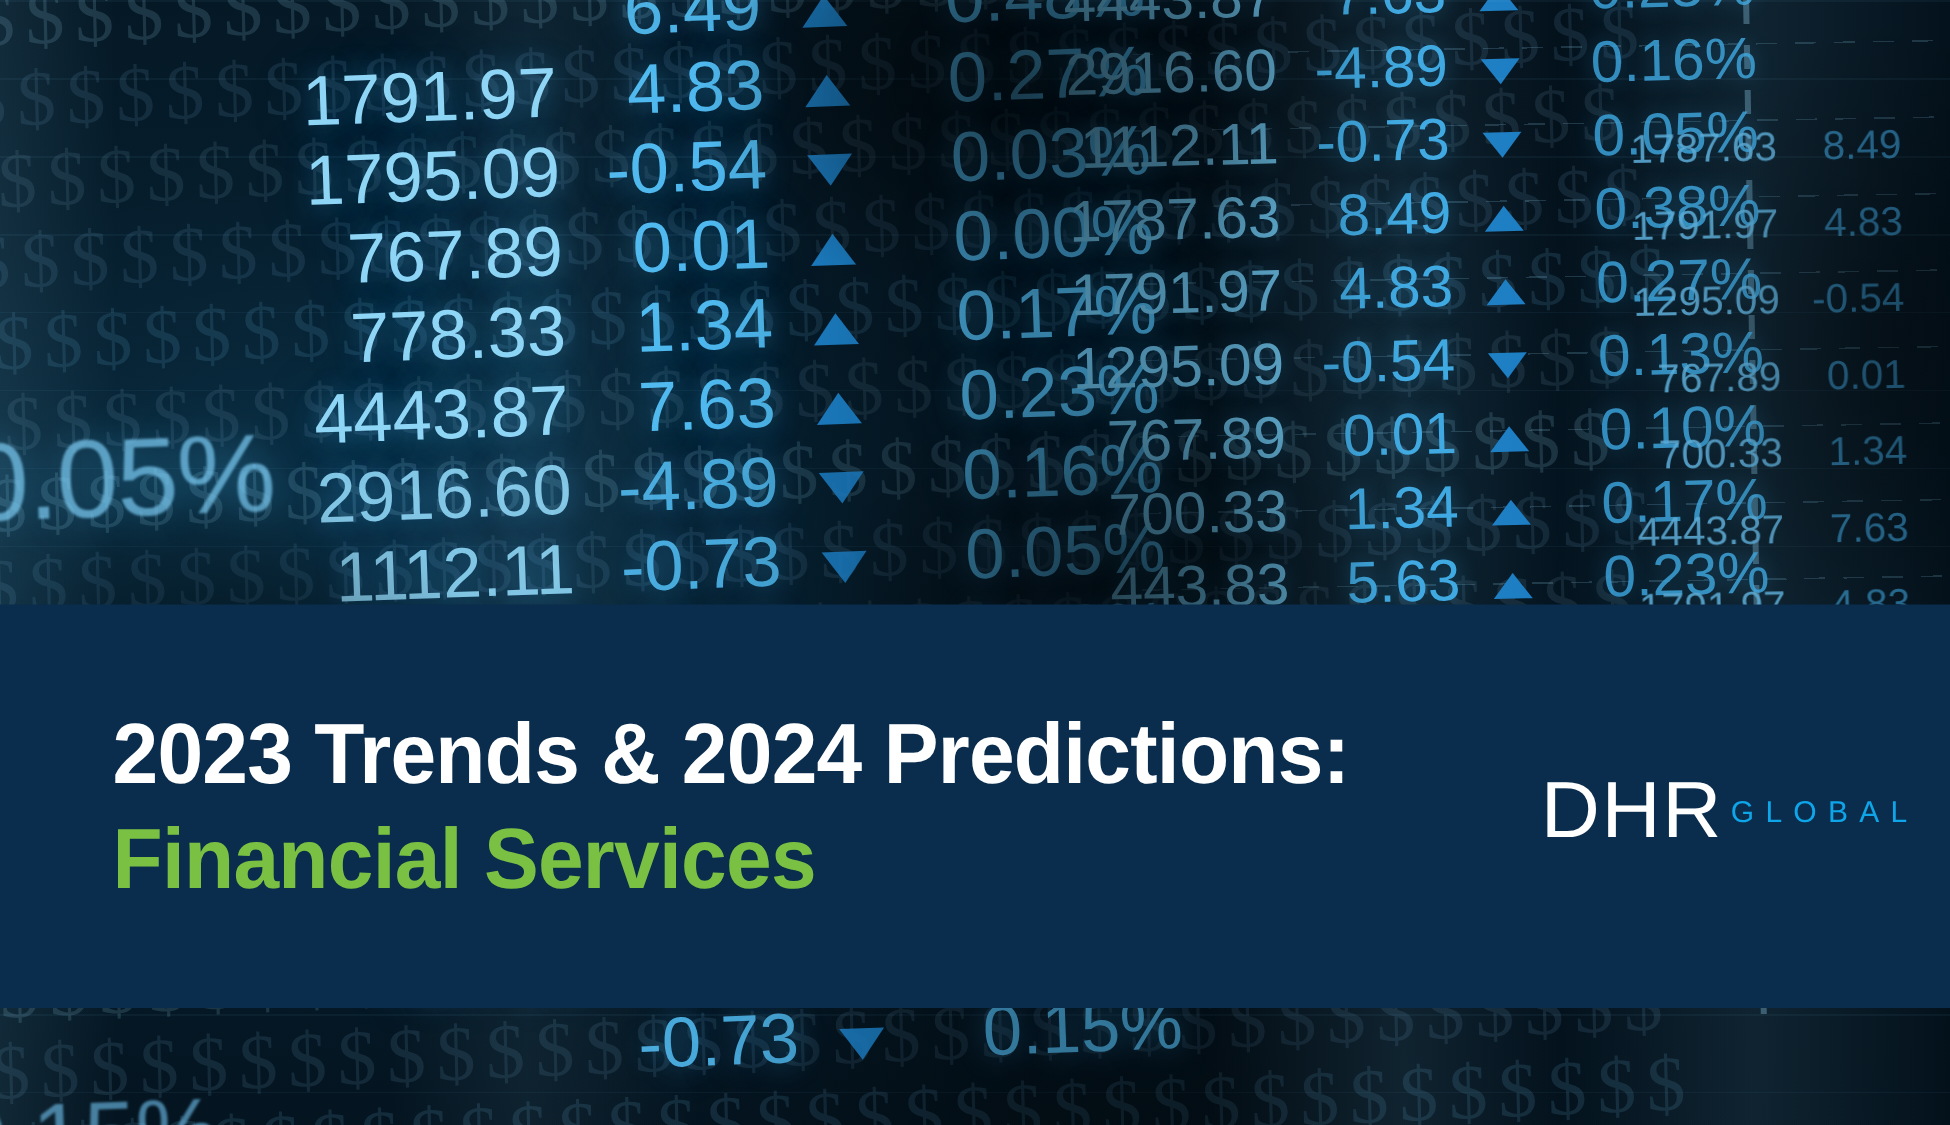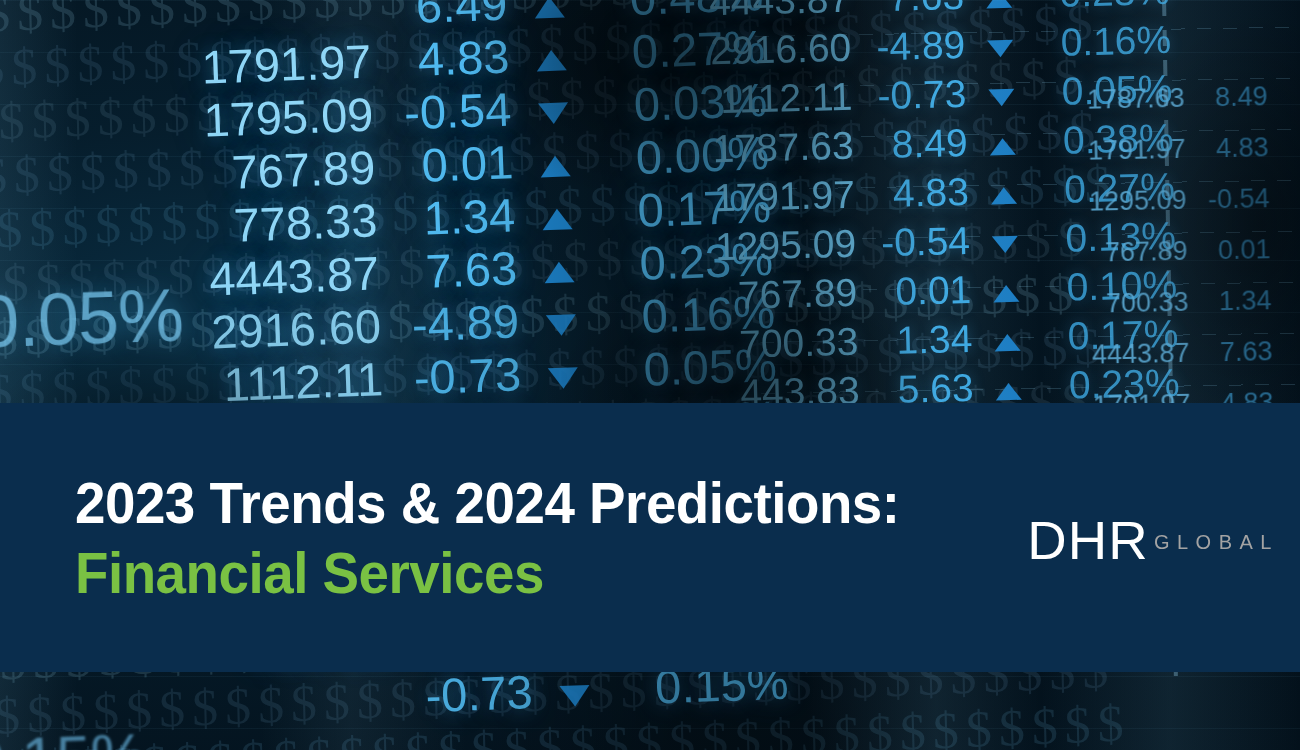--- a/index.html
+++ b/index.html
@@ -259,21 +259,21 @@
     color:#ffffff;
     transform:scaleX(1.03);
   }
   #logo-sub {
     margin-top:9px;
     font-family:"Liberation Sans", sans-serif;
     font-weight:400;
     font-size:20px;
     line-height:22px;
     letter-spacing:7.5px;
-    color:#a3a3a3;
+    color:#0ea5e9;
     padding-left:7px;
   }
 </style>
 </head>
 <body>
 
 <div id="stage">
 
   <div class="bg"></div>
   <div class="dollar-field" id="dollar-field"><span>$$$$$$$$$$$$$$$$$$$$$$$$$$$$$$$$$$</span><span>$$$$$$$$$$$$$$$$$$$$$$$$$$$$$$$$$$</span><span>$$$$$$$$$$$$$$$$$$$$$$$$$$$$$$$$$$</span><span>$$$$$$$$$$$$$$$$$$$$$$$$$$$$$$$$$$</span><span>$$$$$$$$$$$$$$$$$$$$$$$$$$$$$$$$$$</span><span>$$$$$$$$$$$$$$$$$$$$$$$$$$$$$$$$$$</span><span>$$$$$$$$$$$$$$$$$$$$$$$$$$$$$$$$$$</span><span>$$$$$$$$$$$$$$$$$$$$$$$$$$$$$$$$$$</span><span>$$$$$$$$$$$$$$$$$$$$$$$$$$$$$$$$$$</span><span>$$$$$$$$$$$$$$$$$$$$$$$$$$$$$$$$$$</span><span>$$$$$$$$$$$$$$$$$$$$$$$$$$$$$$$$$$</span><span>$$$$$$$$$$$$$$$$$$$$$$$$$$$$$$$$$$</span><span>$$$$$$$$$$$$$$$$$$$$$$$$$$$$$$$$$$</span><span>$$$$$$$$$$$$$$$$$$$$$$$$$$$$$$$$$$</span><span>$$$$$$$$$$$$$$$$$$$$$$$$$$$$$$$$$$</span><span>$$$$$$$$$$$$$$$$$$$$$$$$$$$$$$$$$$</span></div>

